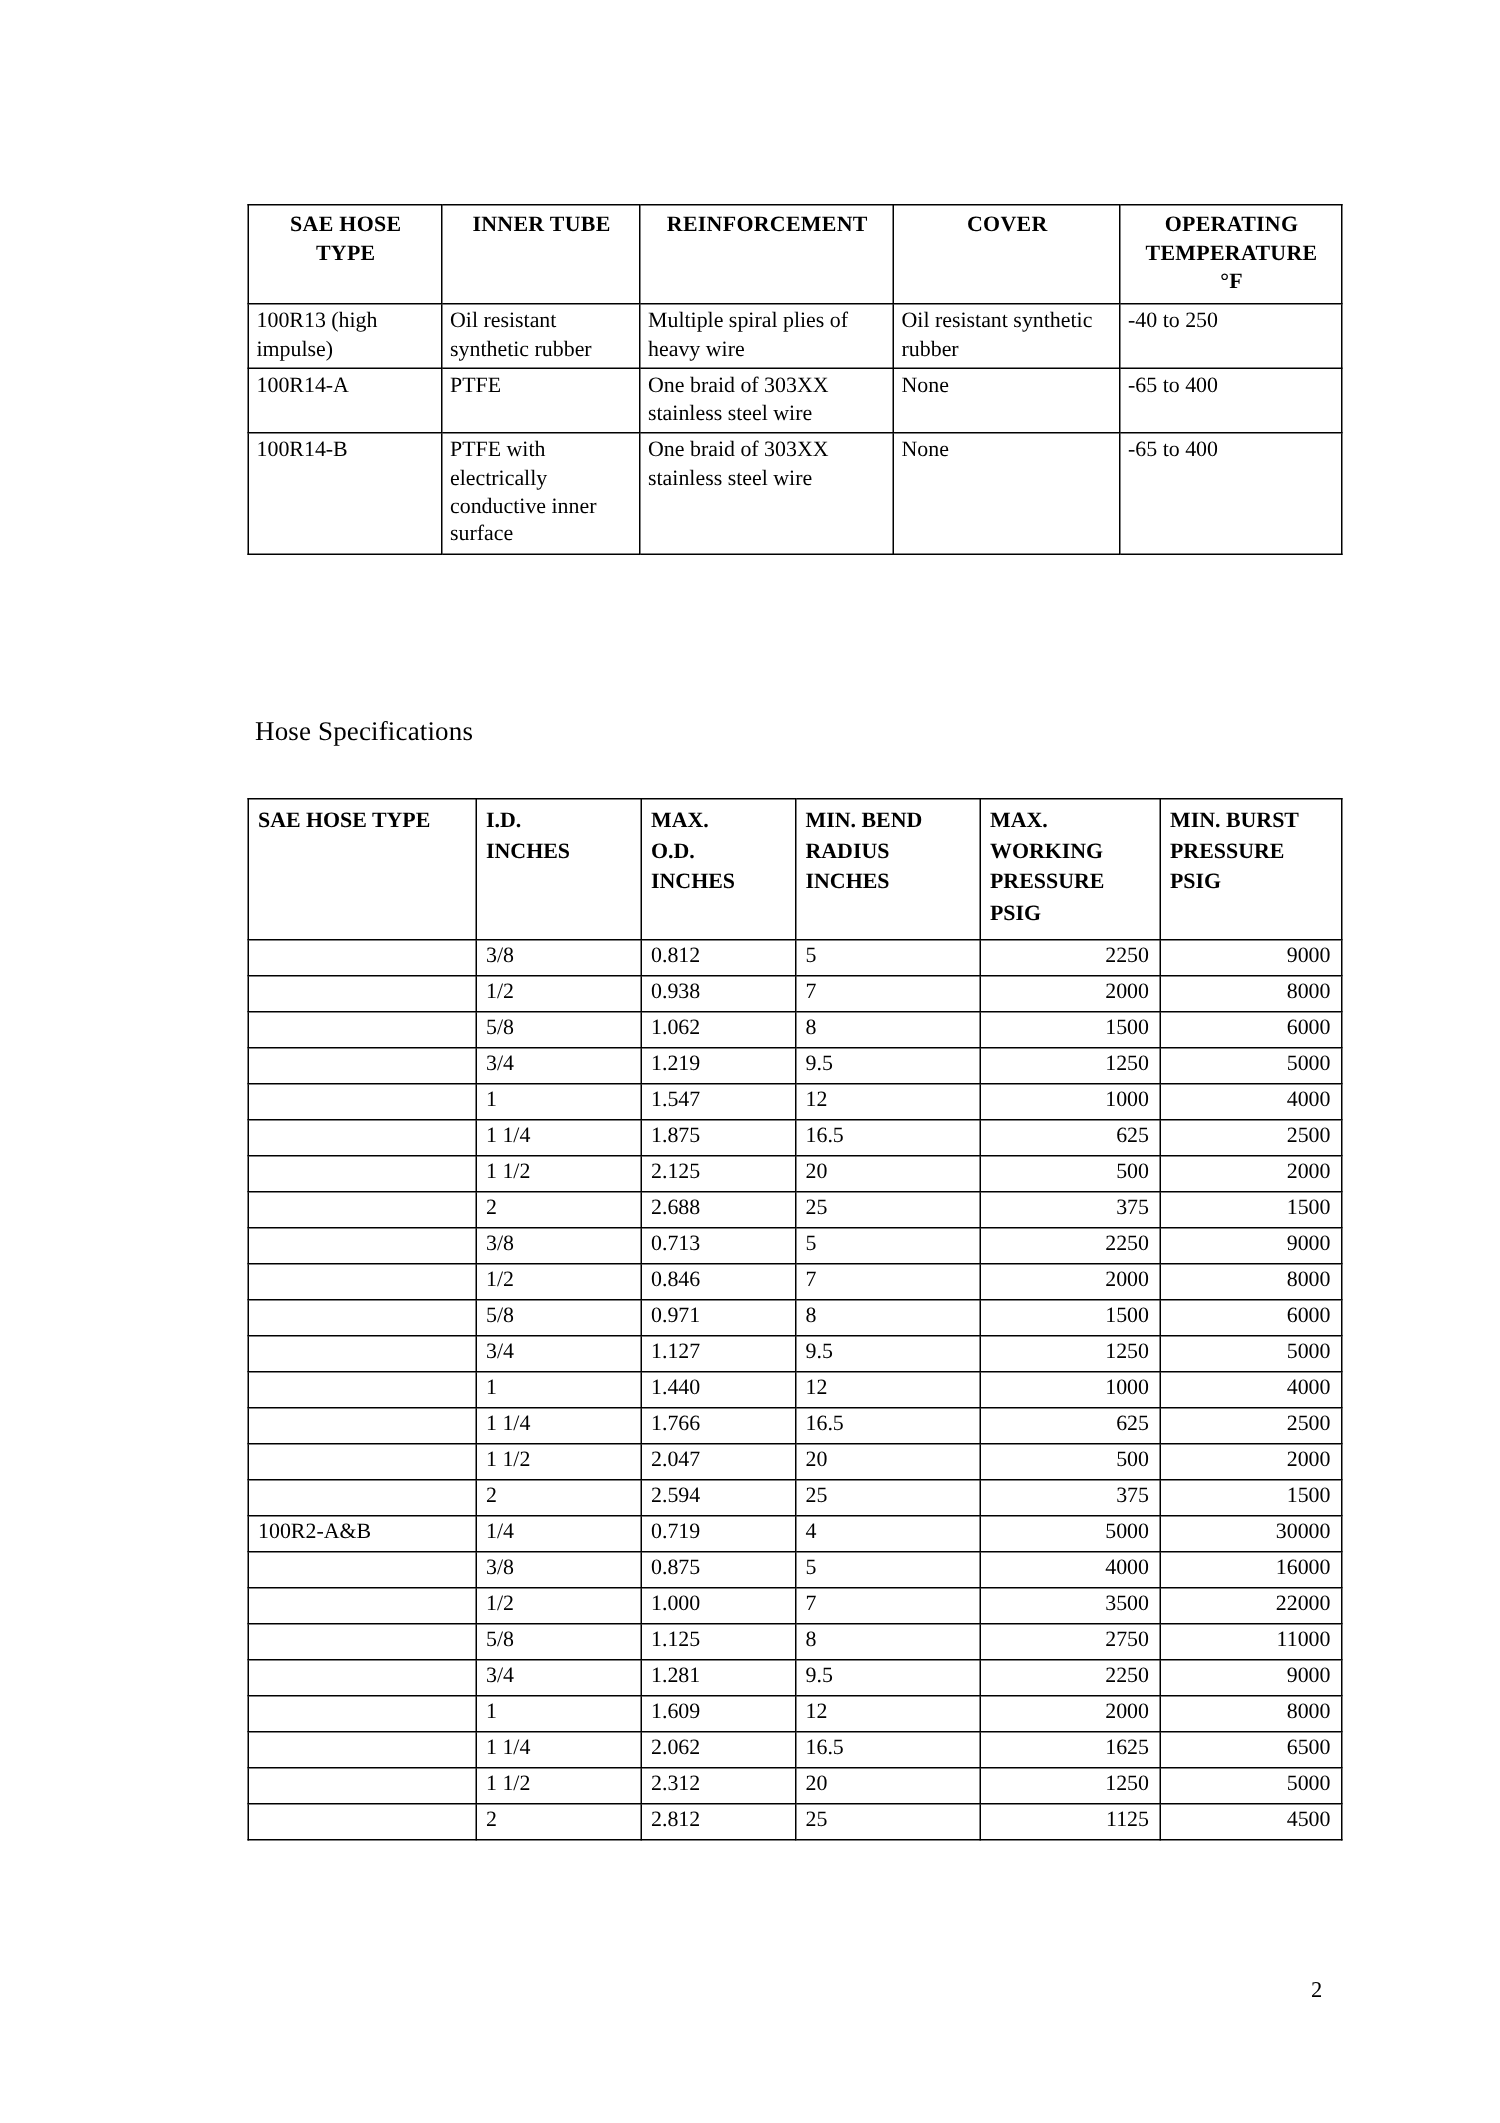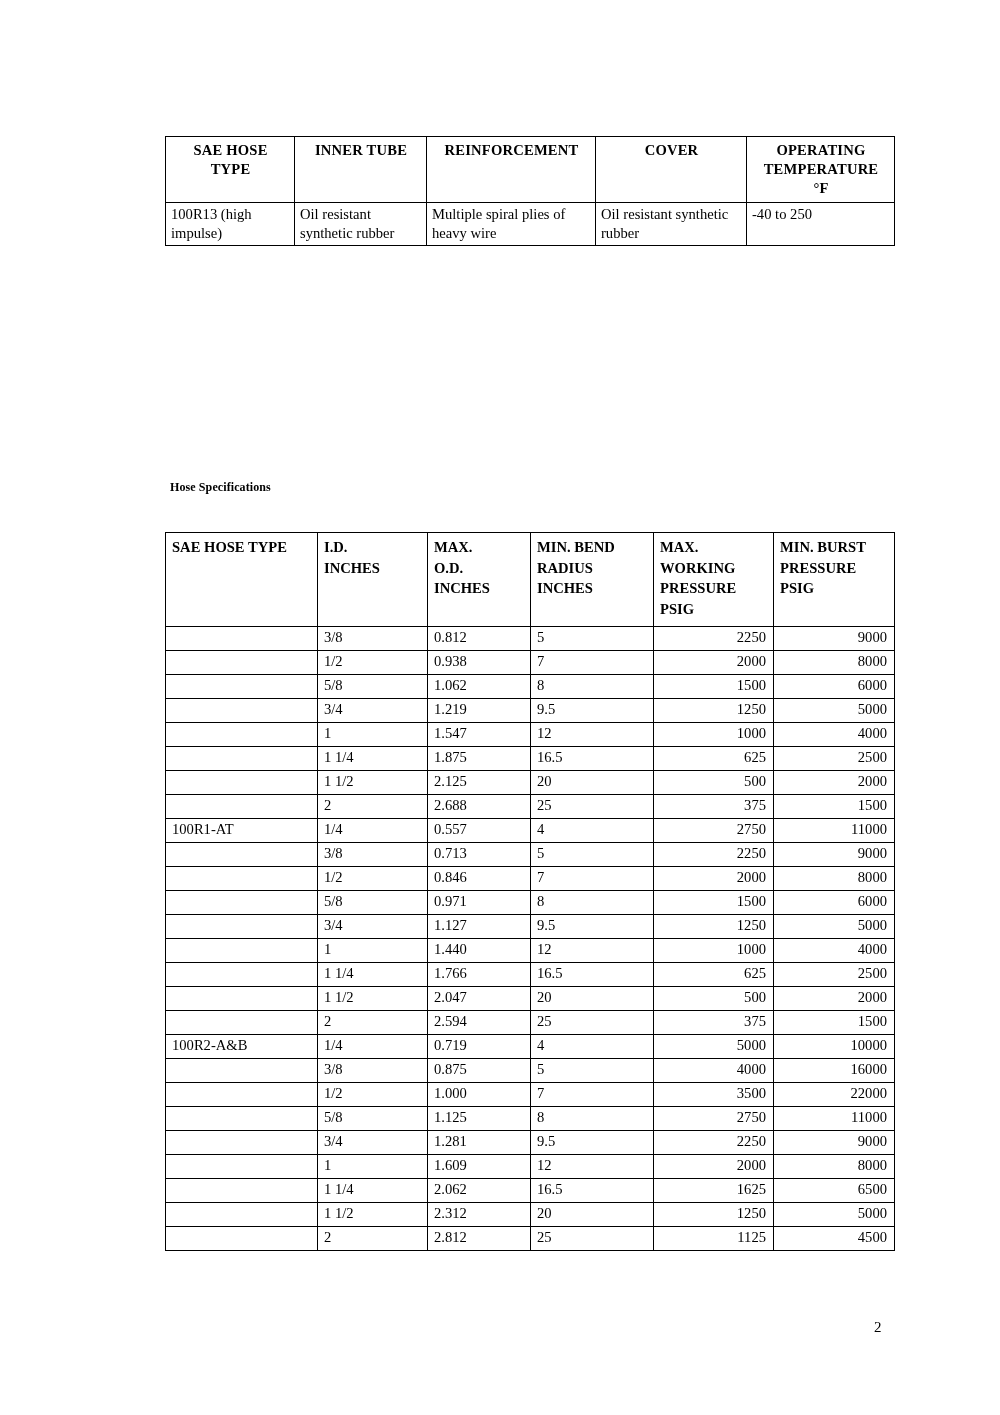--- a/index.html
+++ b/index.html
@@ -68,22 +68,22 @@
   .c1-col1 { width: 132px; }
   .c1-col2 { width: 169px; }
   .c1-col3 { width: 151px; }
   .c1-col4 { width: 148px; }
 
   
   #hose-spec-caption {
     position: absolute;
     left: 142px;
     top: 478px;
-    font-weight: bold;
-    font-size: 12px;
+    font-weight: normal;
+    font-size: 18px;
     line-height: 18px;
     letter-spacing: 0.1px;
   }
 
   
   #table-specs {
     left: 137px;
     top: 532px;
     width: 729px;
   }
@@ -160,20 +160,34 @@
         </th>
       </tr>
     </thead>
     <tbody>
       <tr>
         <td>100R13 (high impulse)</td>
         <td>Oil resistant synthetic rubber</td>
         <td>Multiple spiral plies of heavy wire</td>
         <td>Oil resistant synthetic rubber</td>
         <td>-40 to 250</td>
+      </tr>
+      <tr>
+        <td>100R14-A</td>
+        <td>PTFE</td>
+        <td>One braid of 303XX stainless steel wire</td>
+        <td>None</td>
+        <td>-65 to 400</td>
+      </tr>
+      <tr class="tall">
+        <td>100R14-B</td>
+        <td>PTFE with electrically conductive inner surface</td>
+        <td>One braid of 303XX stainless steel wire</td>
+        <td>None</td>
+        <td>-65 to 400</td>
       </tr>
     </tbody>
   </table>
 
   <div id="hose-spec-caption">Hose Specifications</div>
 
   <table class="tbl" id="table-specs">
     <colgroup>
       <col class="c2-col0">
         <col class="c2-col1">
@@ -273,28 +287,20 @@
         </tr>
         <tr>
           <td></td>
           <td>2</td>
           <td>2.688</td>
           <td>25</td>
           <td class="num">375</td>
           <td class="num">1500</td>
         </tr>
         <tr>
-          <td>100R1-AT</td>
-          <td>1/4</td>
-          <td>0.557</td>
-          <td>4</td>
-          <td class="num">2750</td>
-          <td class="num">11000</td>
-        </tr>
-        <tr>
           <td></td>
           <td>3/8</td>
           <td>0.713</td>
           <td>5</td>
           <td class="num">2250</td>
           <td class="num">9000</td>
         </tr>
         <tr>
           <td></td>
           <td>1/2</td>
@@ -350,21 +356,21 @@
           <td>25</td>
           <td class="num">375</td>
           <td class="num">1500</td>
         </tr>
         <tr>
           <td>100R2-A&amp;B</td>
           <td>1/4</td>
           <td>0.719</td>
           <td>4</td>
           <td class="num">5000</td>
-          <td class="num">10000</td>
+          <td class="num">30000</td>
         </tr>
         <tr>
           <td></td>
           <td>3/8</td>
           <td>0.875</td>
           <td>5</td>
           <td class="num">4000</td>
           <td class="num">16000</td>
         </tr>
         <tr>

